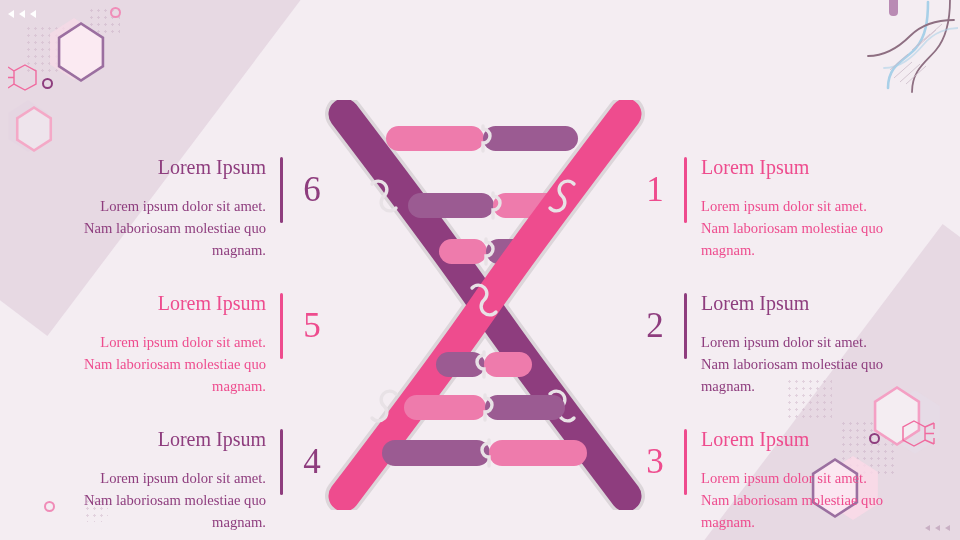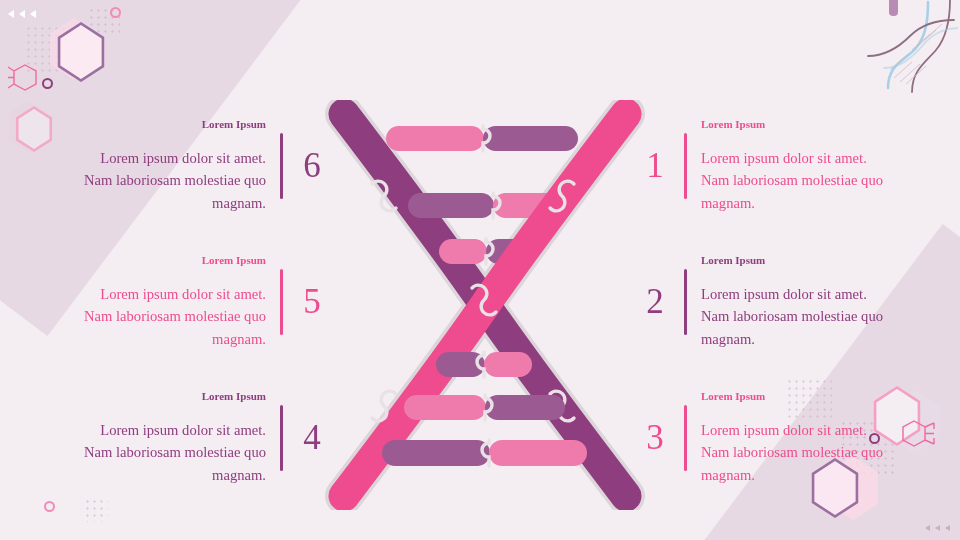--- a/index.html
+++ b/index.html
@@ -71,21 +71,21 @@
     letter-spacing:1.5px;
     color:#8E3D7E;
     font-weight:400;
     font-family:"Liberation Serif", serif;
   }
 
   
   .item{position:absolute;display:flex;align-items:center;}
   .item .txt{width:190px;}
   .item .head{
-    font-size:11px;font-weight:bold;line-height:1.2;margin-bottom:2px;
+    font-size:20px;font-weight:normal;line-height:1.2;margin-bottom:2px;margin-top:37px;
   }
   .item .body{
     font-size:14.6px;line-height:1.52;margin-top:16px;
   }
   .item .num{
     font-size:35px;line-height:1;width:34px;text-align:center;
   }
   .item .bar{width:3px;height:66px;border-radius:2px;}
 
   .item.left .txt{text-align:right;}

